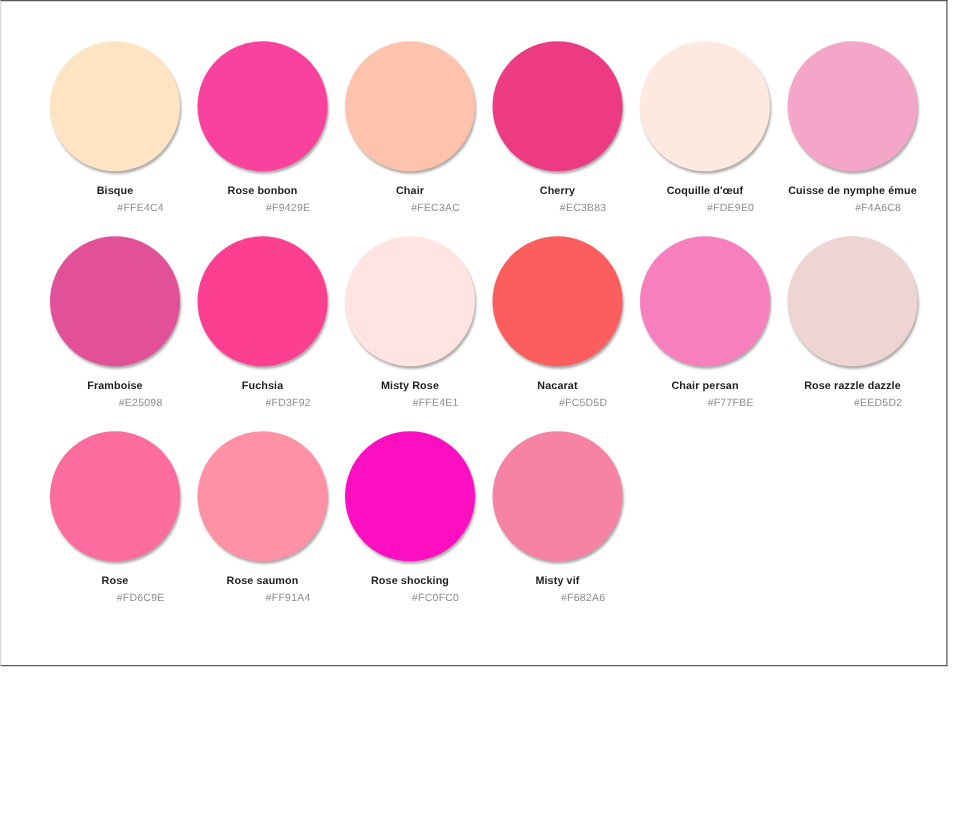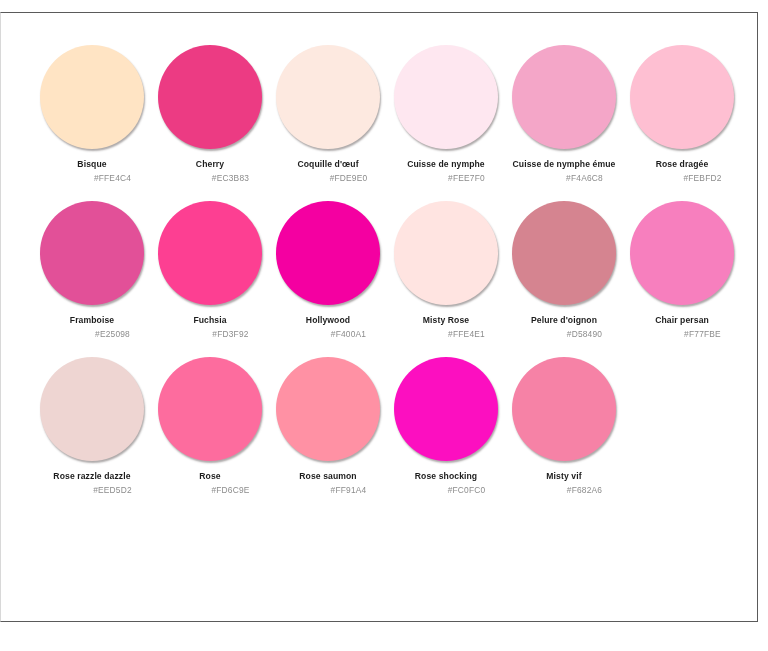--- a/index.html
+++ b/index.html
@@ -9,23 +9,23 @@
   }
   body {
     width: 768px;
     height: 651px;
     font-family: "Liberation Sans", sans-serif;
     overflow: hidden;
   }
   #page-frame {
     position: absolute;
     left: 0;
-    top: 12px;
+    top: 0;
     width: 758px;
-    height: 610px;
+    height: 533px;
     border-right: 1px solid #5a5a5a;
     border-bottom: 1px solid #5a5a5a;
     border-top: 1px solid #5a5a5a;
     border-left: 1px solid #d8d8d8;
     background: #ffffff;
     box-sizing: border-box;
   }
   #palette-grid {
     position: absolute;
     left: 32px;
@@ -79,68 +79,63 @@
 <body>
 
 <div id="page-frame">
   <div id="palette-grid">
       <div class="swatch-cell">
         <div class="swatch-circle" style="background: rgb(255, 228, 196);"></div>
         <div class="swatch-name">Bisque</div>
         <div class="swatch-hex">#FFE4C4</div>
       </div>
       <div class="swatch-cell">
+        <div class="swatch-circle" style="background: rgb(249, 66, 158);"></div>
+        <div class="swatch-name">Rose bonbon</div>
+        <div class="swatch-hex">#F9429E</div>
+      </div>
+      <div class="swatch-cell">
+        <div class="swatch-circle" style="background: rgb(254, 195, 172);"></div>
+        <div class="swatch-name">Chair</div>
+        <div class="swatch-hex">#FEC3AC</div>
+      </div>
+      <div class="swatch-cell">
         <div class="swatch-circle" style="background: rgb(236, 59, 131);"></div>
         <div class="swatch-name">Cherry</div>
         <div class="swatch-hex">#EC3B83</div>
       </div>
       <div class="swatch-cell">
         <div class="swatch-circle" style="background: rgb(253, 233, 224);"></div>
         <div class="swatch-name">Coquille d'œuf</div>
         <div class="swatch-hex">#FDE9E0</div>
       </div>
       <div class="swatch-cell">
-        <div class="swatch-circle" style="background: rgb(254, 231, 240);"></div>
-        <div class="swatch-name">Cuisse de nymphe</div>
-        <div class="swatch-hex">#FEE7F0</div>
-      </div>
-      <div class="swatch-cell">
         <div class="swatch-circle" style="background: rgb(244, 166, 200);"></div>
         <div class="swatch-name">Cuisse de nymphe émue</div>
         <div class="swatch-hex">#F4A6C8</div>
-      </div>
-      <div class="swatch-cell">
-        <div class="swatch-circle" style="background: rgb(254, 191, 210);"></div>
-        <div class="swatch-name">Rose dragée</div>
-        <div class="swatch-hex">#FEBFD2</div>
       </div>
       <div class="swatch-cell">
         <div class="swatch-circle" style="background: rgb(226, 80, 152);"></div>
         <div class="swatch-name">Framboise</div>
         <div class="swatch-hex">#E25098</div>
       </div>
       <div class="swatch-cell">
         <div class="swatch-circle" style="background: rgb(253, 63, 146);"></div>
         <div class="swatch-name">Fuchsia</div>
         <div class="swatch-hex">#FD3F92</div>
       </div>
       <div class="swatch-cell">
-        <div class="swatch-circle" style="background: rgb(244, 0, 161);"></div>
-        <div class="swatch-name">Hollywood</div>
-        <div class="swatch-hex">#F400A1</div>
-      </div>
-      <div class="swatch-cell">
         <div class="swatch-circle" style="background: rgb(255, 228, 225);"></div>
         <div class="swatch-name">Misty Rose</div>
         <div class="swatch-hex">#FFE4E1</div>
       </div>
       <div class="swatch-cell">
-        <div class="swatch-circle" style="background: rgb(213, 132, 144);"></div>
-        <div class="swatch-name">Pelure d'oignon</div>
-        <div class="swatch-hex">#D58490</div>
+        <div class="swatch-circle" style="background: rgb(252, 93, 93);"></div>
+        <div class="swatch-name">Nacarat</div>
+        <div class="swatch-hex">#FC5D5D</div>
       </div>
       <div class="swatch-cell">
         <div class="swatch-circle" style="background: rgb(247, 127, 190);"></div>
         <div class="swatch-name">Chair persan</div>
         <div class="swatch-hex">#F77FBE</div>
       </div>
       <div class="swatch-cell">
         <div class="swatch-circle" style="background: rgb(238, 213, 210);"></div>
         <div class="swatch-name">Rose razzle dazzle</div>
         <div class="swatch-hex">#EED5D2</div>

